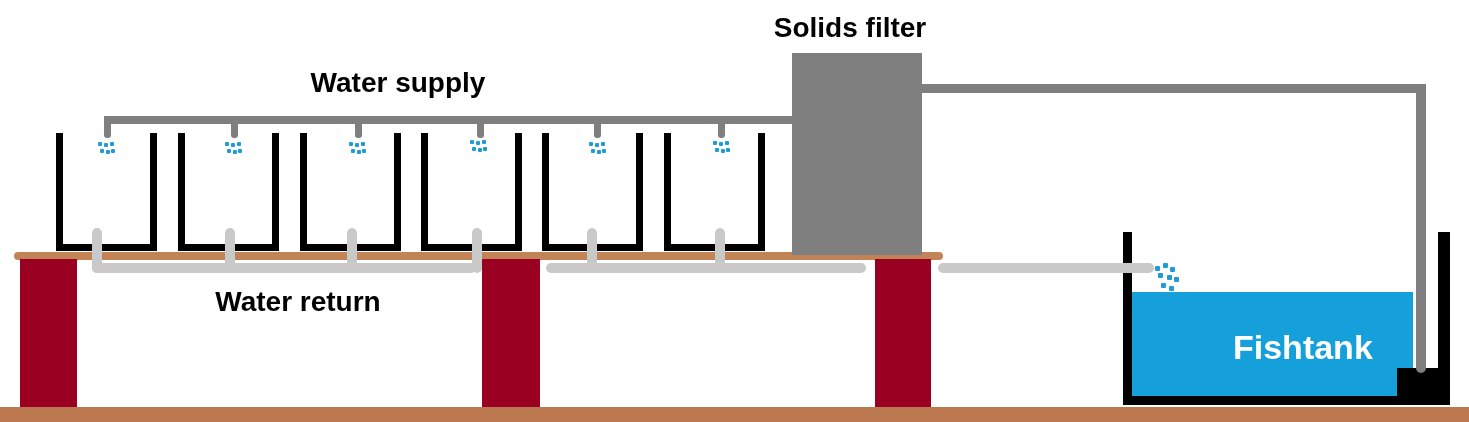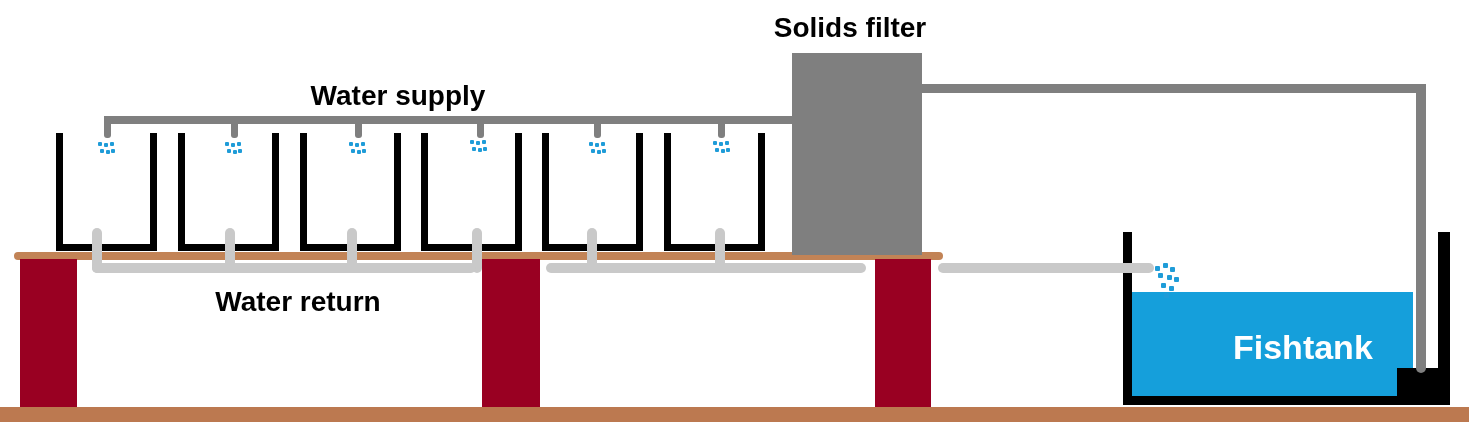--- a/index.html
+++ b/index.html
@@ -68,18 +68,18 @@
   <div class="abs tankwall" style="left:1438px;top:232px;width:12px;height:173px;"></div>
   <div class="abs tankwall" style="left:1123px;top:396px;width:327px;height:9px;"></div>
   <div class="abs" style="left:1132px;top:292px;width:281px;height:104px;background:#159FDB;"></div>
   <div class="abs tankwall" style="left:1397px;top:368px;width:52px;height:37px;"></div>
 
   <div class="abs rpipe" style="left:938px;top:263px;width:216px;height:10px;"></div>
 
   <div class="abs pipe" style="left:1416px;top:84px;width:10px;height:289px;border-bottom-left-radius:5px;border-bottom-right-radius:5px;"></div>
   <div class="abs bubbles" style="left:1155px;top:266px;"></div>
 
-  <div class="abs label" style="left:248px;top:68px;width:300px;margin-top:13px;">Water supply</div>
+  <div class="abs label" style="left:248px;top:68px;width:300px;">Water supply</div>
   <div class="abs label" style="left:730px;top:13px;width:240px;">Solids filter</div>
   <div class="abs label" style="left:1233px;top:329px;font-size:34px;color:#FFFFFF;text-align:left;">Fishtank</div>
   <div class="abs label" style="left:148px;top:287px;width:300px;">Water return</div>
 
 </div>
 
 </body></html>

